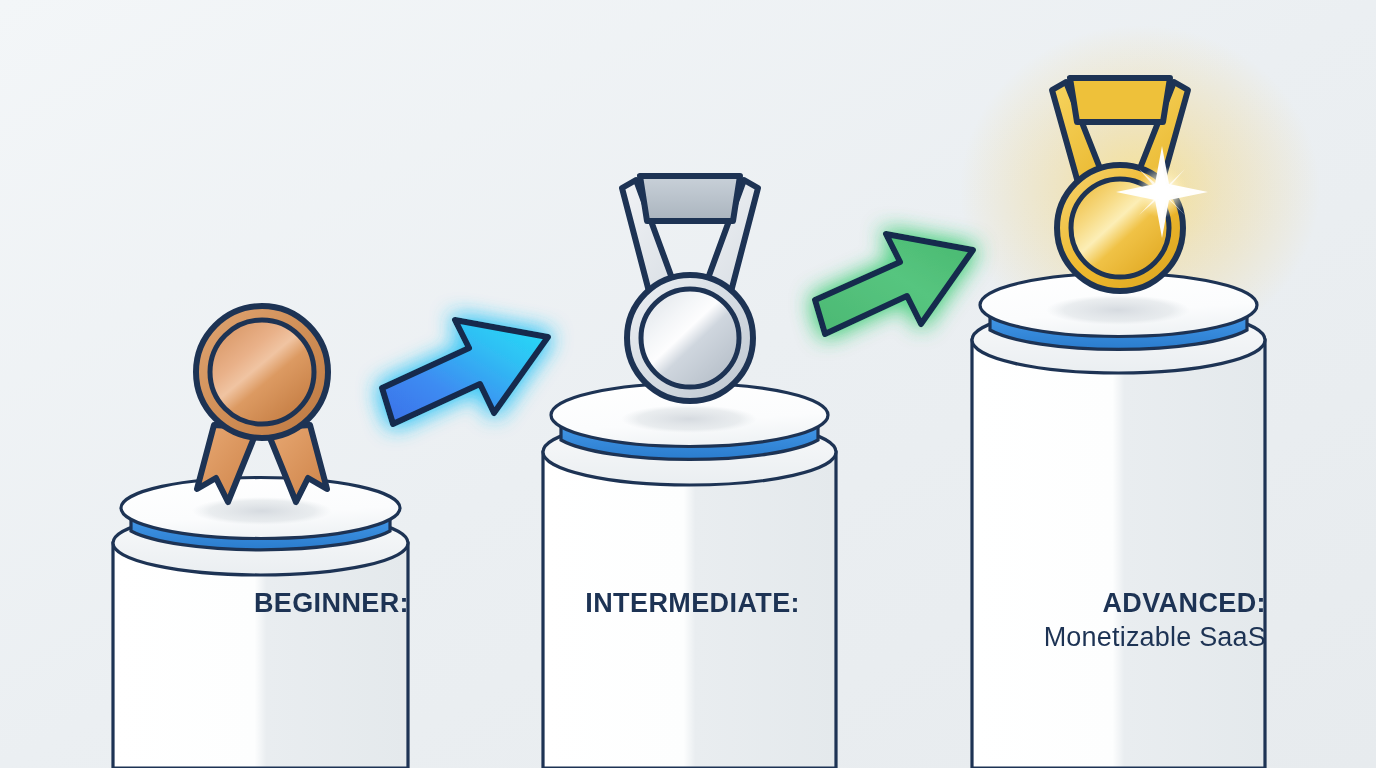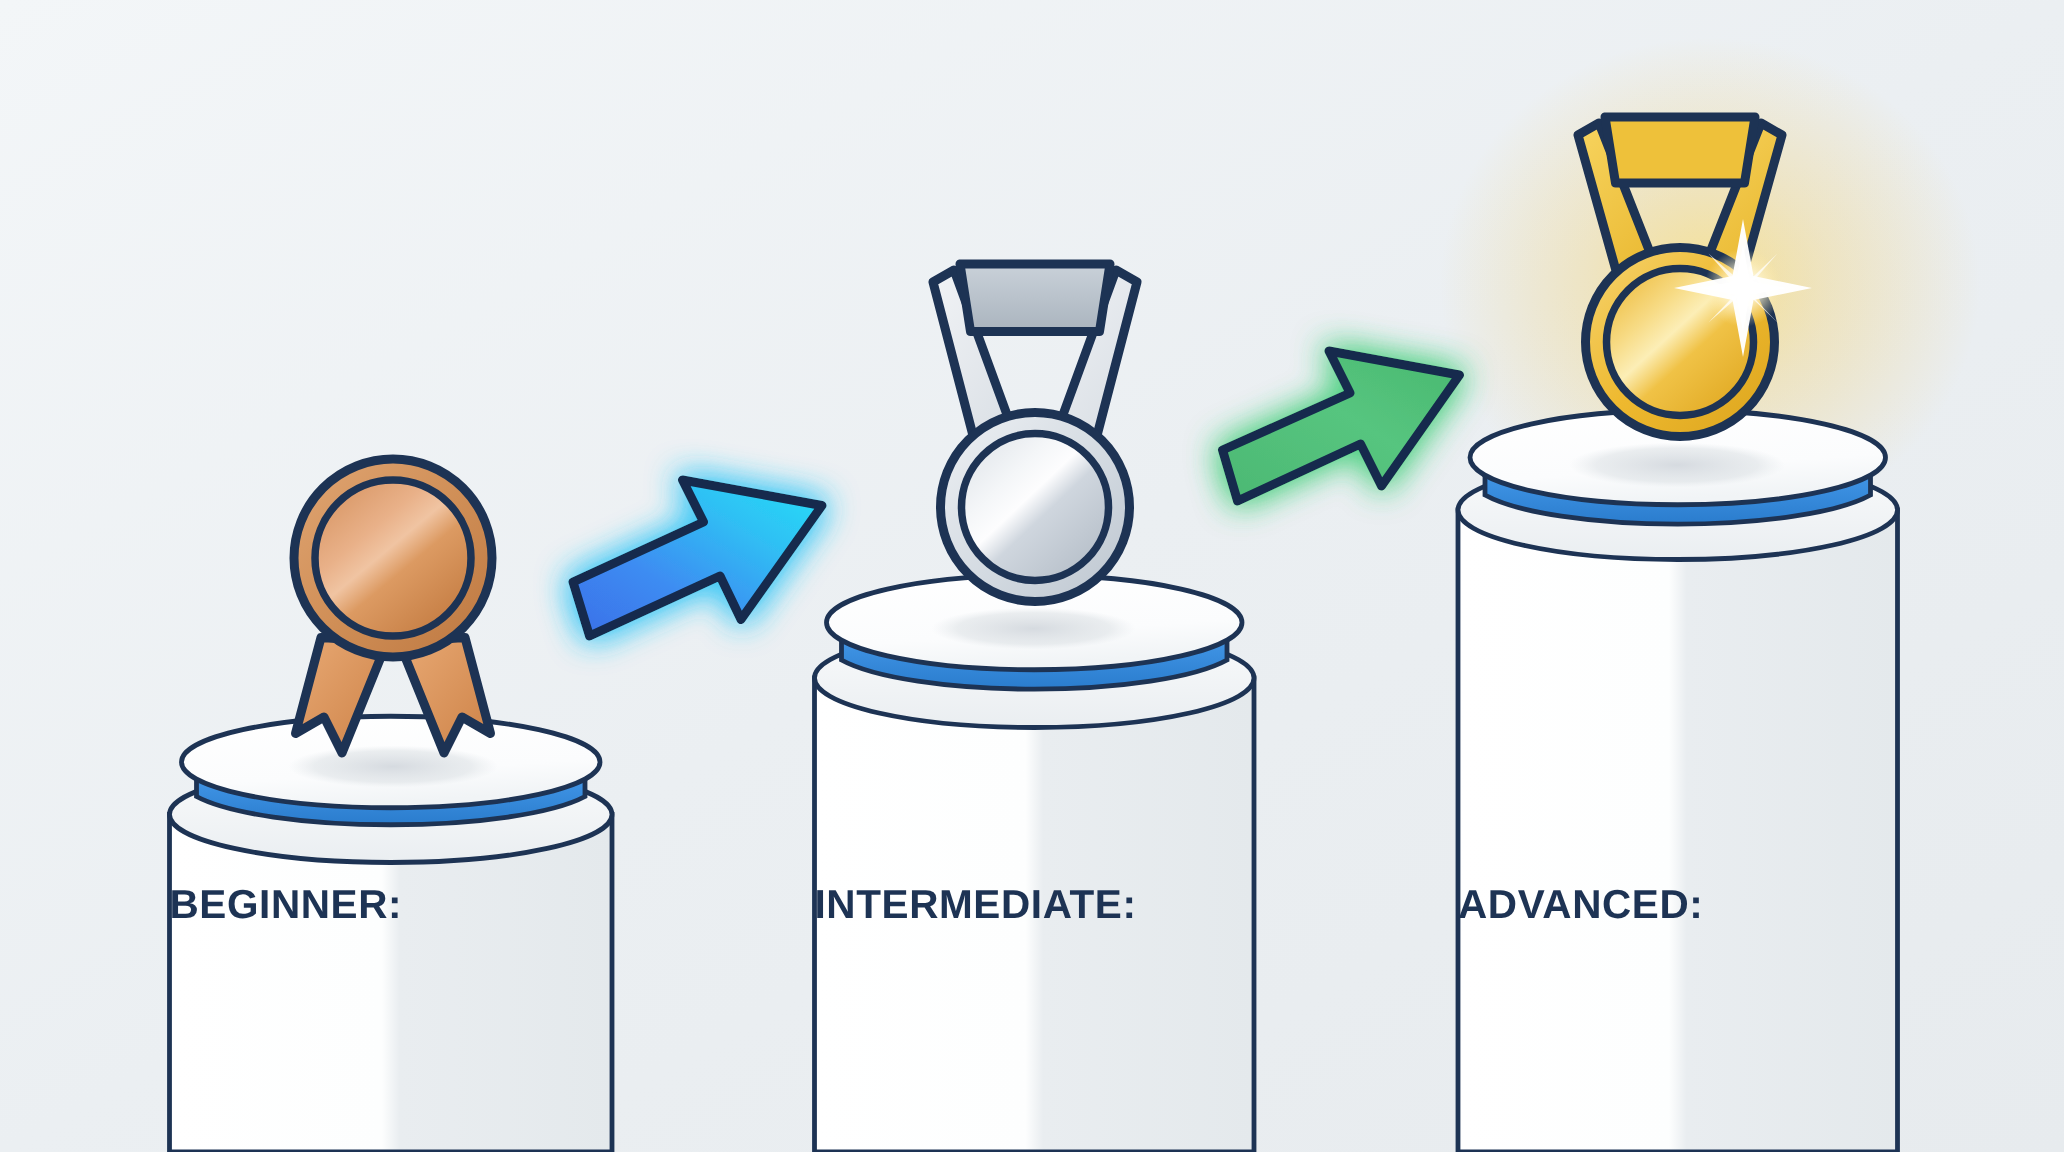--- a/index.html
+++ b/index.html
@@ -23,21 +23,21 @@
   #scene {
     position: absolute;
     left: 0;
     top: 0;
     width: 1376px;
     height: 768px;
     display: block;
   }
   .tier-label {
     position: absolute;
-    text-align: left;
+    text-align: right;
     color: #1d3354;
     pointer-events: none;
     user-select: none;
   }
   .tier-label .lvl {
     display: block;
     font-weight: bold;
     font-size: 27px;
     letter-spacing: 0.4px;
     line-height: 1.18;
@@ -283,15 +283,16 @@
   <div class="tier-label" id="label-beginner">
     <span class="lvl">BEGINNER:</span>
   </div>
 
   <div class="tier-label" id="label-intermediate">
     <span class="lvl">INTERMEDIATE:</span>
   </div>
 
   <div class="tier-label" id="label-advanced">
     <span class="lvl">ADVANCED:</span>
+    <span class="proj">Monetizable SaaS</span>
   </div>
 
 </div>
 
 </body></html>

